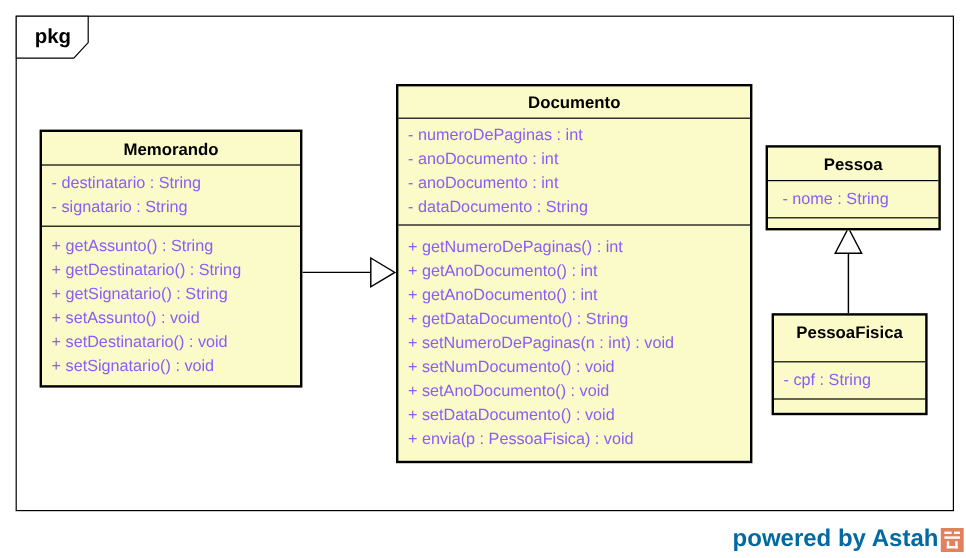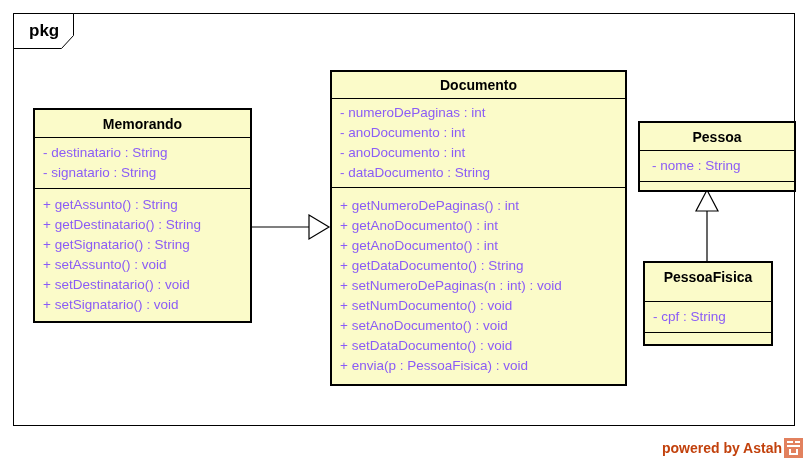--- a/index.html
+++ b/index.html
@@ -65,41 +65,41 @@
   #c-memorando { left: 33px; top: 108px; width: 219px; }
   #c-memorando .uml-class-title { height: 28px; line-height: 28px; }
   #c-memorando .attrs   { padding: 5px 0; }
   #c-memorando .methods { padding: 6px 0; }
 
   #c-documento { left: 330px; top: 70px; width: 297px; }
   #c-documento .uml-class-title { height: 27px; line-height: 27px; }
   #c-documento .attrs   { padding: 4px 0; }
   #c-documento .methods { padding: 8px 0; }
 
-  #c-pessoa { left: 638px; top: 121px; width: 158px; }
+  #c-pessoa { left: 638px; top: 121px; width: 146px; }
   #c-pessoa .uml-class-title { height: 28px; line-height: 28px; }
   #c-pessoa .attrs   { padding: 5px 4px; }
   #c-pessoa .methods { min-height: 8px; }
 
   #c-pessoafisica { left: 643px; top: 261px; width: 130px; }
   #c-pessoafisica .uml-class-title { height: 39px; line-height: 29px; }
   #c-pessoafisica .attrs   { padding: 5px 0; }
   #c-pessoafisica .methods { min-height: 11px; }
 
   
   .watermark {
     position: absolute;
     right: 2px; top: 438px;
     display: flex;
     align-items: center;
   }
   .watermark-text {
-    font-size: 14px;
+    font-size: 20px;
     font-weight: bold;
-    color: #c2410c;
+    color: #0369a1;
     margin-right: 2px;
   }
   .astah-logo {
     width: 19px; height: 20px;
     background: #e2815e;
     position: relative;
     overflow: hidden;
   }
   .astah-logo svg { display: block; }
 </style>

